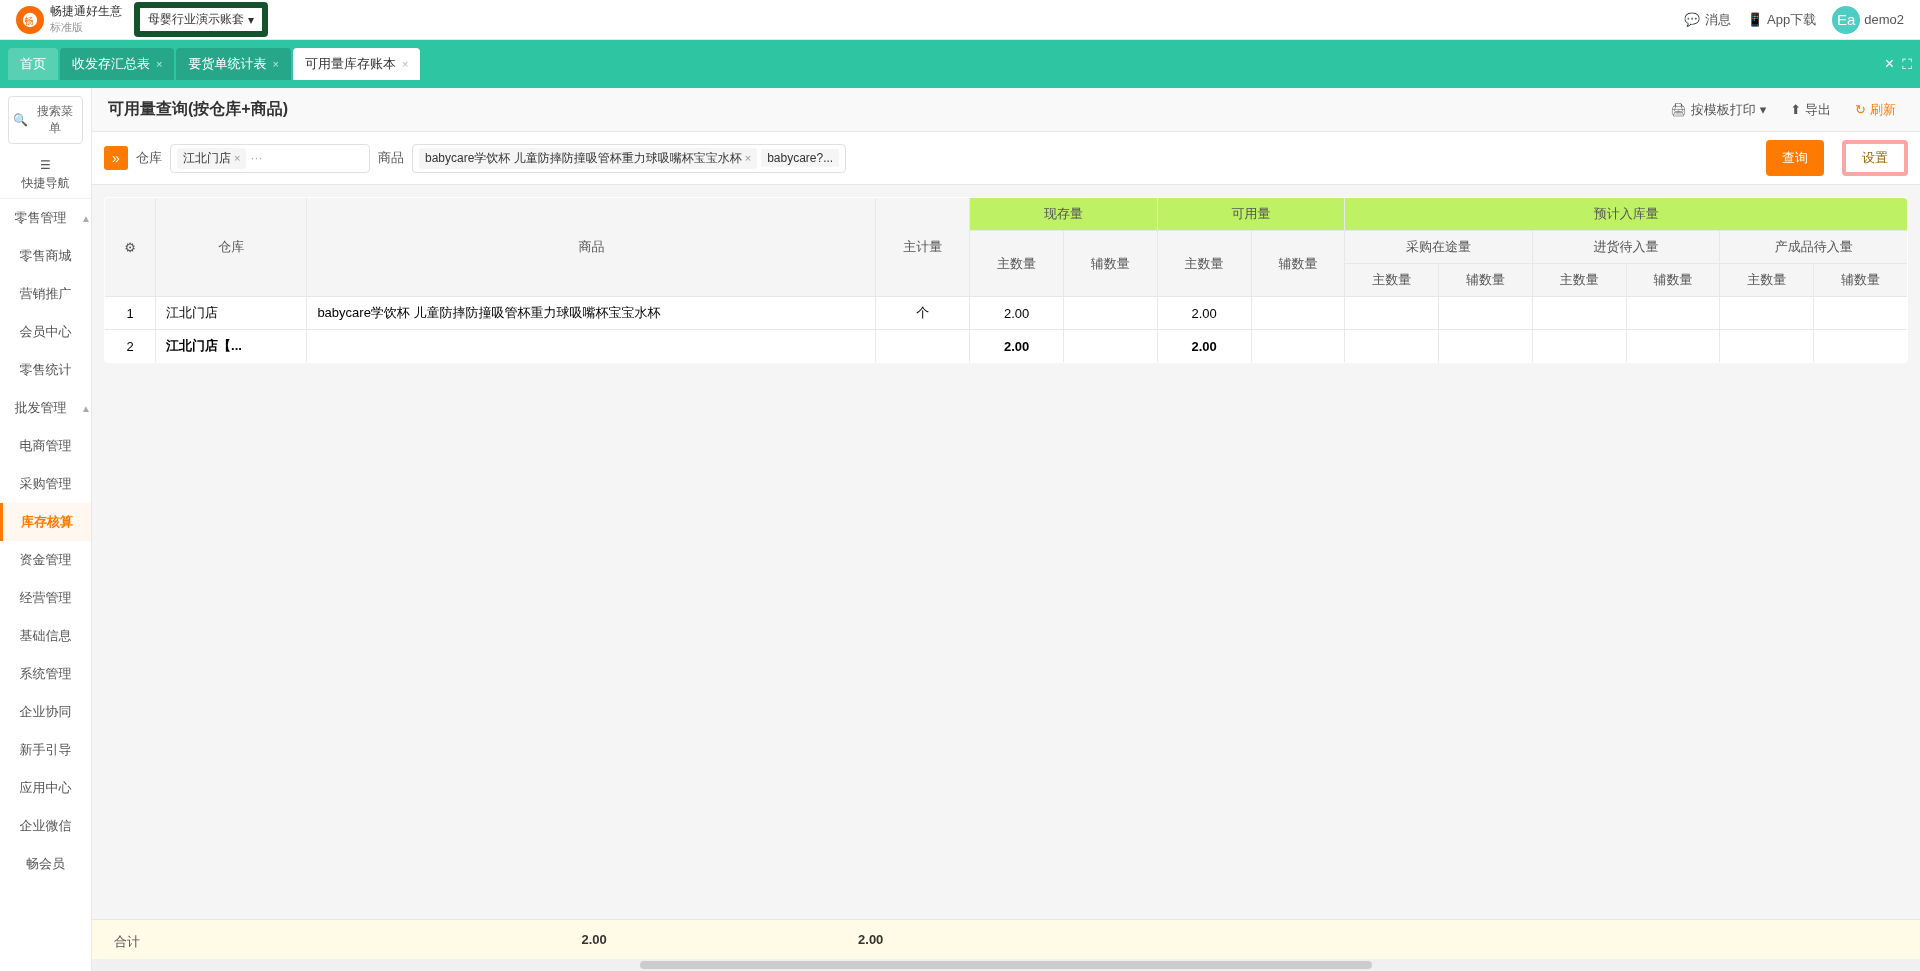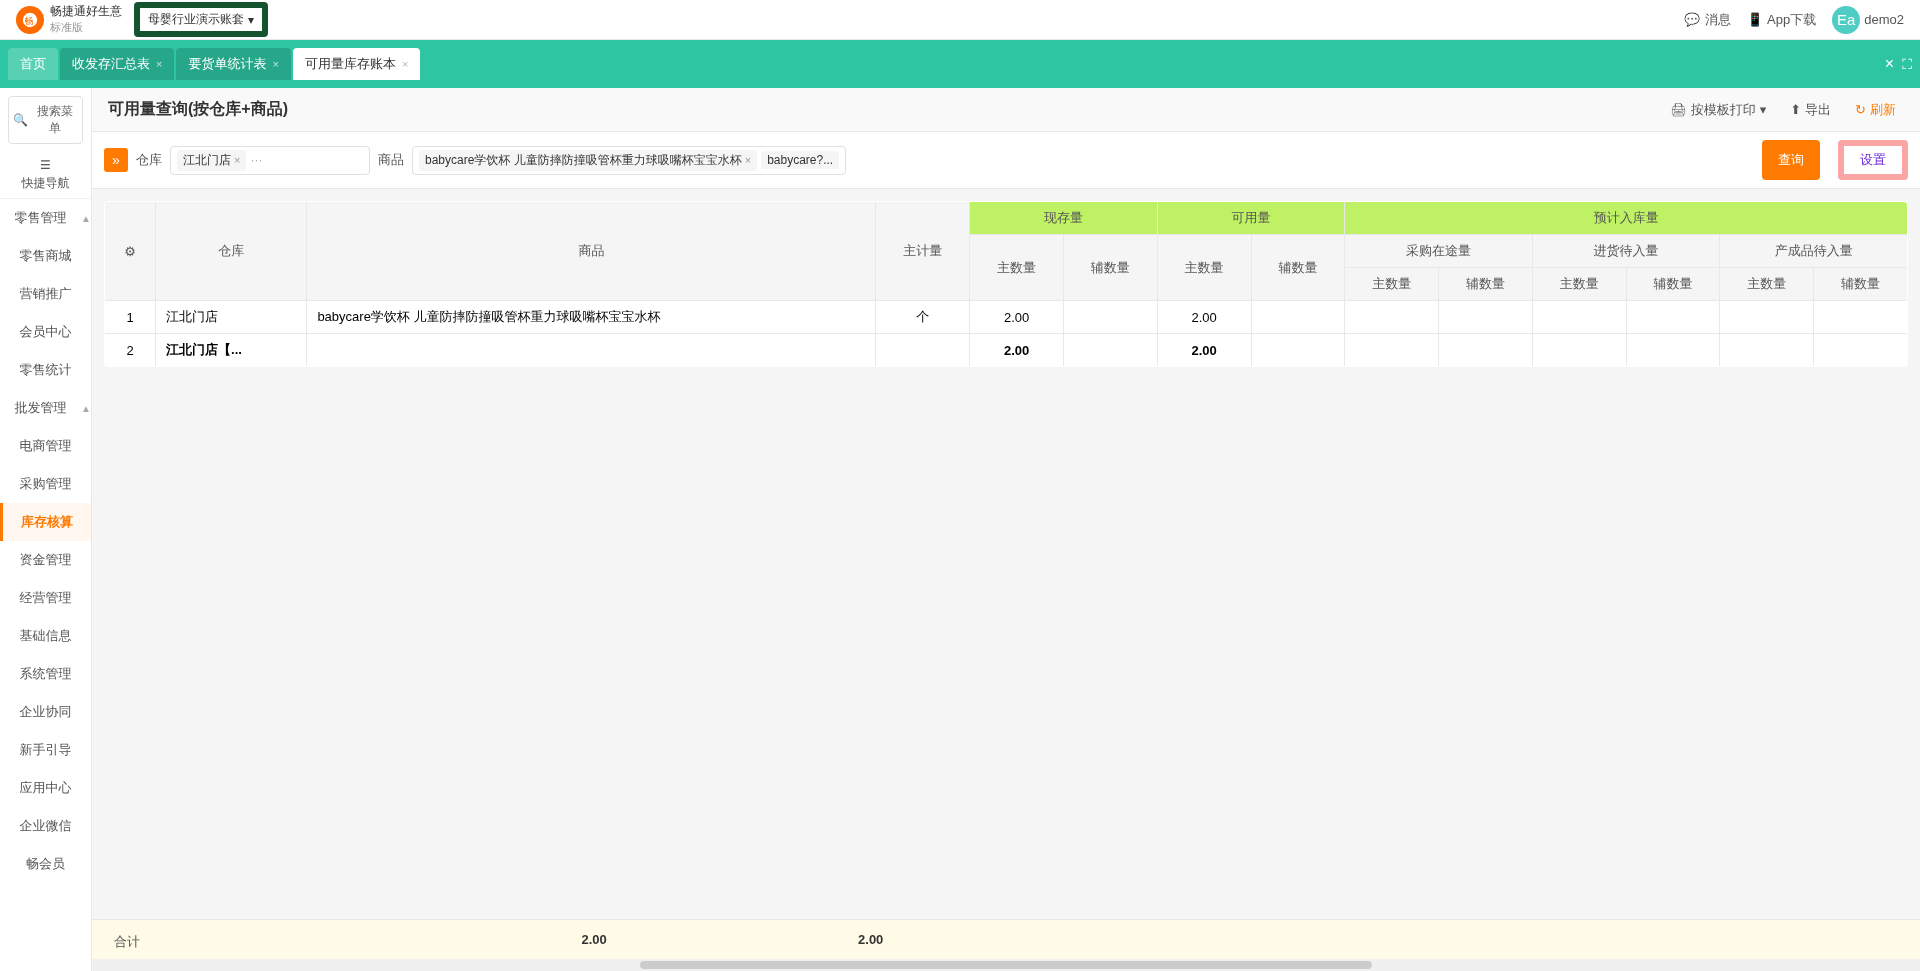--- a/index.html
+++ b/index.html
@@ -129,21 +129,21 @@
       display: flex; align-items: center; gap: 3px;
       background: #f5f5f5; border-radius: 3px; padding: 2px 6px; font-size: 12px; color: #333;
     }
     .filter-tag .remove { cursor: pointer; color: #999; font-size: 11px; }
     .filter-more { color: #aaa; cursor: pointer; font-size: 12px; }
     .filter-actions { margin-left: auto; display: flex; gap: 18px; }
     .btn-query {
       padding: 5px 16px; background: #ff7a00; color: #fff; border: none; border-radius: 4px; cursor: pointer; font-size: 13px;
     }
     .btn-setting {
-      padding: 5px 16px; background: #fff; color: #6d28d9; border: 6px solid #fca5a5; border-radius: 4px; cursor: pointer; font-size: 13px;
+      padding: 5px 16px; background: #fff; color: #a16207; border: 4px solid #fca5a5; border-radius: 4px; cursor: pointer; font-size: 13px;
     }
 
     
     .table-container { flex: 1; overflow: auto; padding: 12px; background: #f5f5f5; }
     .data-table {
       width: 100%; border-collapse: collapse; background: #fff;
       border: 1px solid #e0e0e0; border-radius: 4px; overflow: hidden;
     }
     .data-table th, .data-table td {
       border: 1px solid #e8e8e8; padding: 7px 10px; text-align: center; font-size: 13px;

